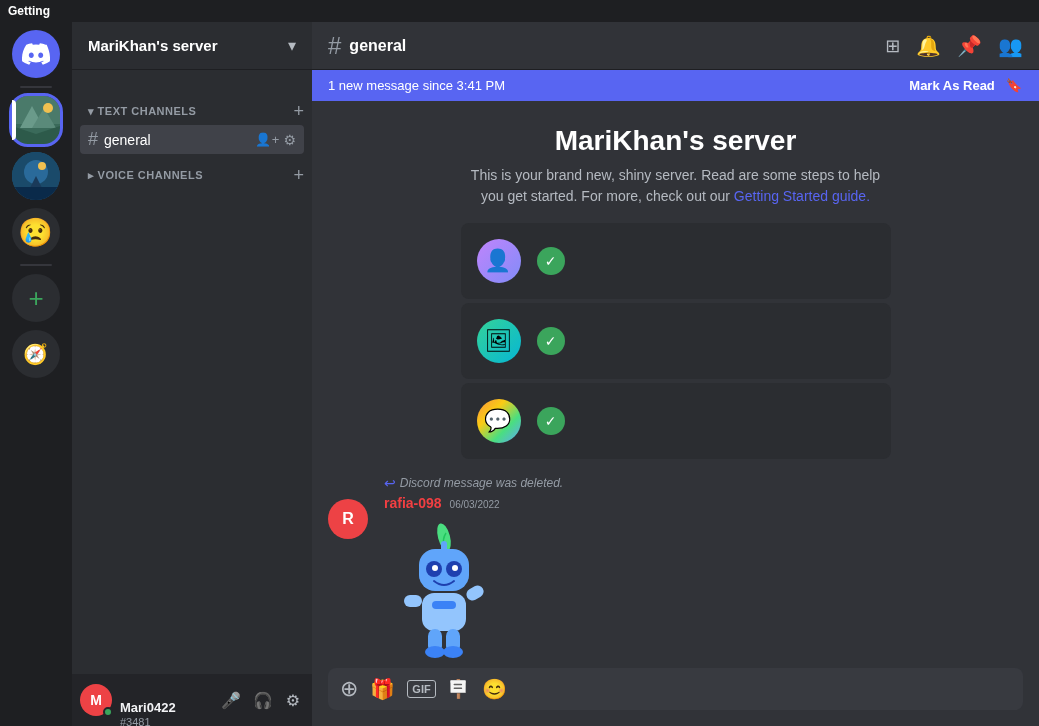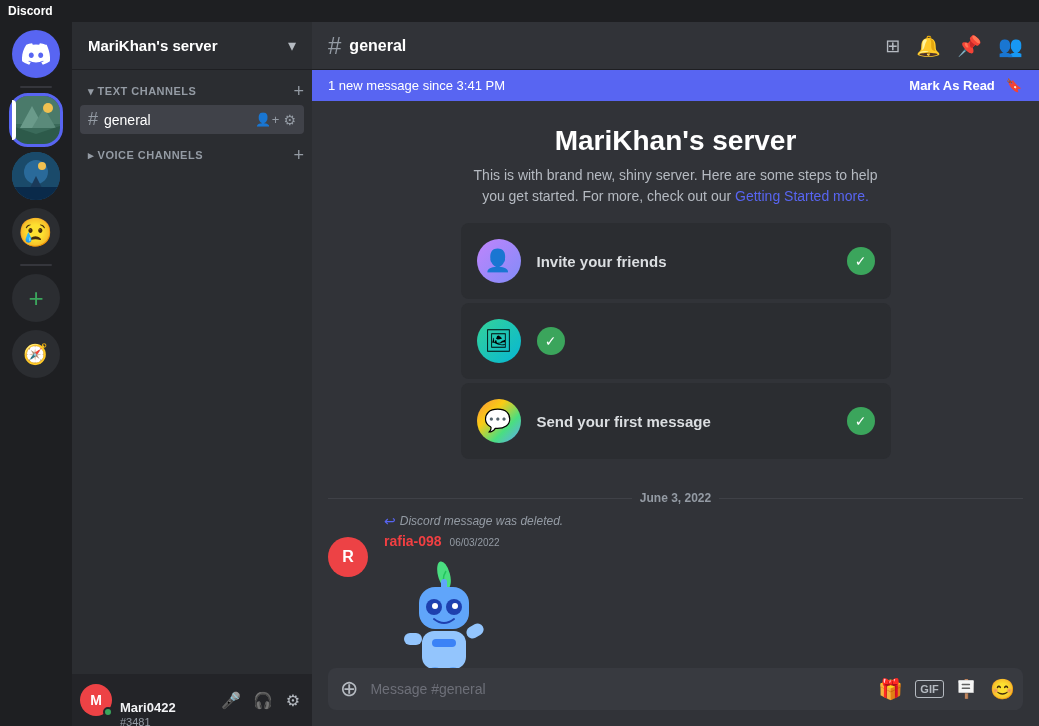--- a/index.html
+++ b/index.html
@@ -121,20 +121,21 @@
       padding: 8px 0;
       overflow-y: auto;
     }
 
     .channel-category {
       display: flex;
       align-items: center;
       justify-content: space-between;
       padding: 4px 8px 4px 16px;
       cursor: pointer;
+      margin-top: 20px;
     }
     .channel-category-label {
       color: #949ba4;
       font-size: 11px;
       font-weight: 700;
       text-transform: uppercase;
       letter-spacing: 0.5px;
     }
     .channel-category-plus {
       color: #949ba4;
@@ -541,21 +542,21 @@
     .server-wrapper {
       position: relative;
       display: flex;
       align-items: center;
     }
   </style>
 </head>
 <body>
 
 <div id="titlebar">
-  <span>Discord</span>
+  <span>Getting</span>
 </div>
 
 <div id="app">
 
   <div id="server-sidebar">
 
     <div class="server-wrapper">
       <div class="server-icon discord-home">
         <svg width="28" height="22" viewBox="0 0 28 22" fill="white">
           <path d="M23.7 1.8A23 23 0 0017.9.3a16 16 0 00-.7 1.5 21.3 21.3 0 00-6.4 0A16 16 0 0010.1.3 23 23 0 004.3 1.8C.6 7.4-.4 12.8.1 18.2a23.2 23.2 0 007.1 3.6 17.5 17.5 0 001.5-2.5 15.1 15.1 0 01-2.4-1.1l.6-.5a16.6 16.6 0 0014.2 0l.6.5a15.1 15.1 0 01-2.4 1.1 17.5 17.5 0 001.5 2.5 23.1 23.1 0 007.1-3.6c.6-6.2-.9-11.5-3.2-16.4zM9.3 15c-1.4 0-2.5-1.3-2.5-2.8s1.1-2.8 2.5-2.8 2.5 1.3 2.5 2.8-1.1 2.8-2.5 2.8zm9.4 0c-1.4 0-2.5-1.3-2.5-2.8s1.1-2.8 2.5-2.8 2.5 1.3 2.5 2.8-1.1 2.8-2.5 2.8z"></path>
@@ -676,63 +677,56 @@
         <span id="new-message-banner-text">1 new message since 3:41 PM</span>
         <div id="mark-as-read-btn">
           <span>Mark As Read</span>
           <span>🔖</span>
         </div>
       </div>
 
       <div id="server-welcome">
         <h2 id="server-welcome-title">MariKhan's server</h2>
         <p id="server-welcome-desc">
-          <span>This is with brand new, shiny server. Here are some steps to help you get started. For more, check out our</span>
-          <a href="#">Getting Started more.</a>
+          <span>This is your brand new, shiny server. Read are some steps to help you get started. For more, check out our</span>
+          <a href="#">Getting Started guide.</a>
         </p>
 
         <div id="checklist">
 
           <div class="checklist-item">
             <div class="checklist-icon checklist-icon-friends">
               <span>👤</span>
             </div>
-            <span class="checklist-label">Invite your friends</span>
             <div class="checklist-check">
               <span>✓</span>
             </div>
           </div>
 
           <div class="checklist-item">
             <div class="checklist-icon checklist-icon-personalize">
               <span>🖼</span>
             </div>
             <div class="checklist-check">
               <span>✓</span>
             </div>
           </div>
 
           <div class="checklist-item">
             <div class="checklist-icon checklist-icon-message">
               <span>💬</span>
             </div>
-            <span class="checklist-label">Send your first message</span>
             <div class="checklist-check">
               <span>✓</span>
             </div>
           </div>
 
         </div>
       </div>
 
-      <div class="date-divider">
-        <div class="date-divider-line"></div>
-        <span class="date-divider-text">June 3, 2022</span>
-        <div class="date-divider-line"></div>
-      </div>
 
       <div id="messages-container">
 
         <div class="message-reply-info">
           <span style="font-size:14px; color:#5865f2;">↩</span>
           <span style="font-style: italic;">Discord message was deleted.</span>
         </div>
 
         <div class="message-group">
           <div class="message-avatar" style="background: #ed4245;">
@@ -778,21 +772,20 @@
             </div>
           </div>
         </div>
 
       </div>
     </div>
 
     <div id="message-input-area">
       <div id="message-input-wrapper">
         <span id="message-input-plus">⊕</span>
-        <input type="text" id="message-input" placeholder="Message #general" style="">
         <div id="message-input-right">
           <span class="input-icon-btn">🎁</span>
           <button class="gif-btn">GIF</button>
           <span class="input-icon-btn" style="font-size:18px;">🪧</span>
           <span class="input-icon-btn">😊</span>
         </div>
       </div>
     </div>
 
   </div>

